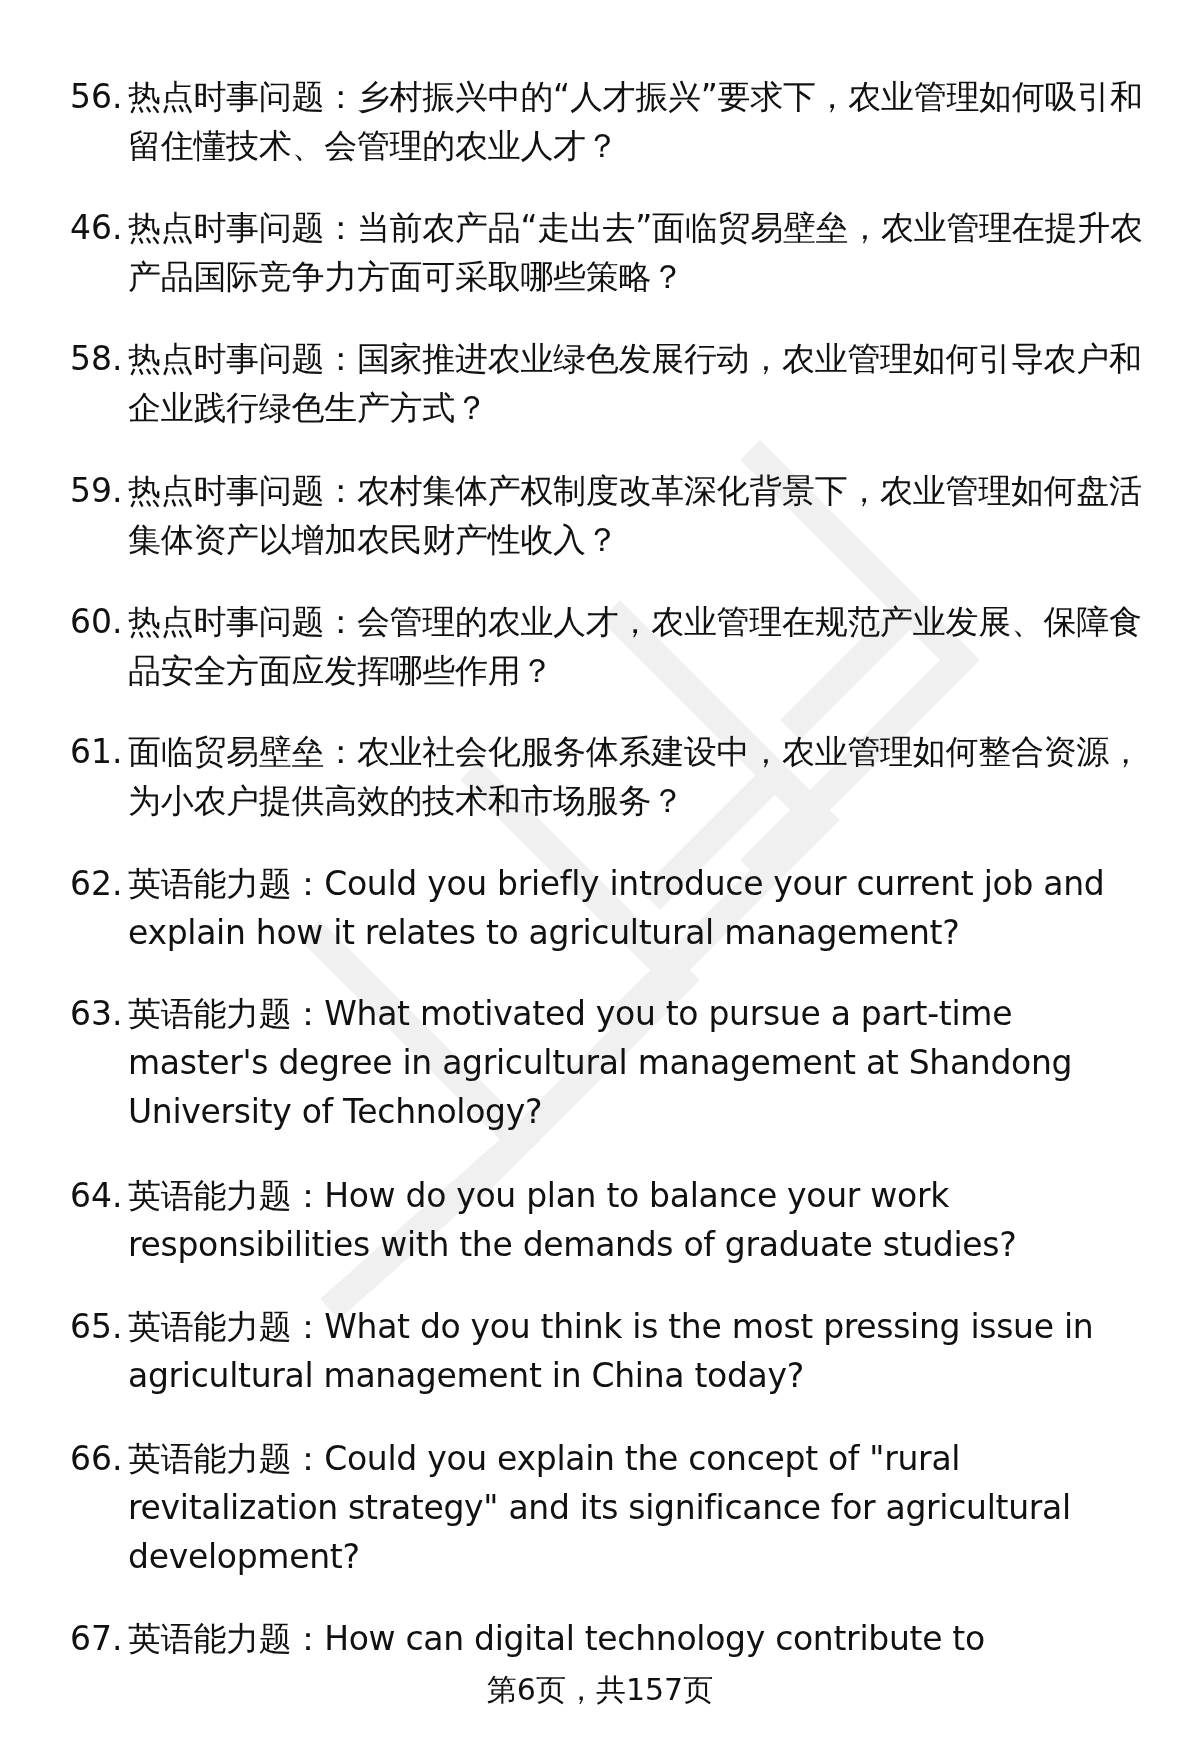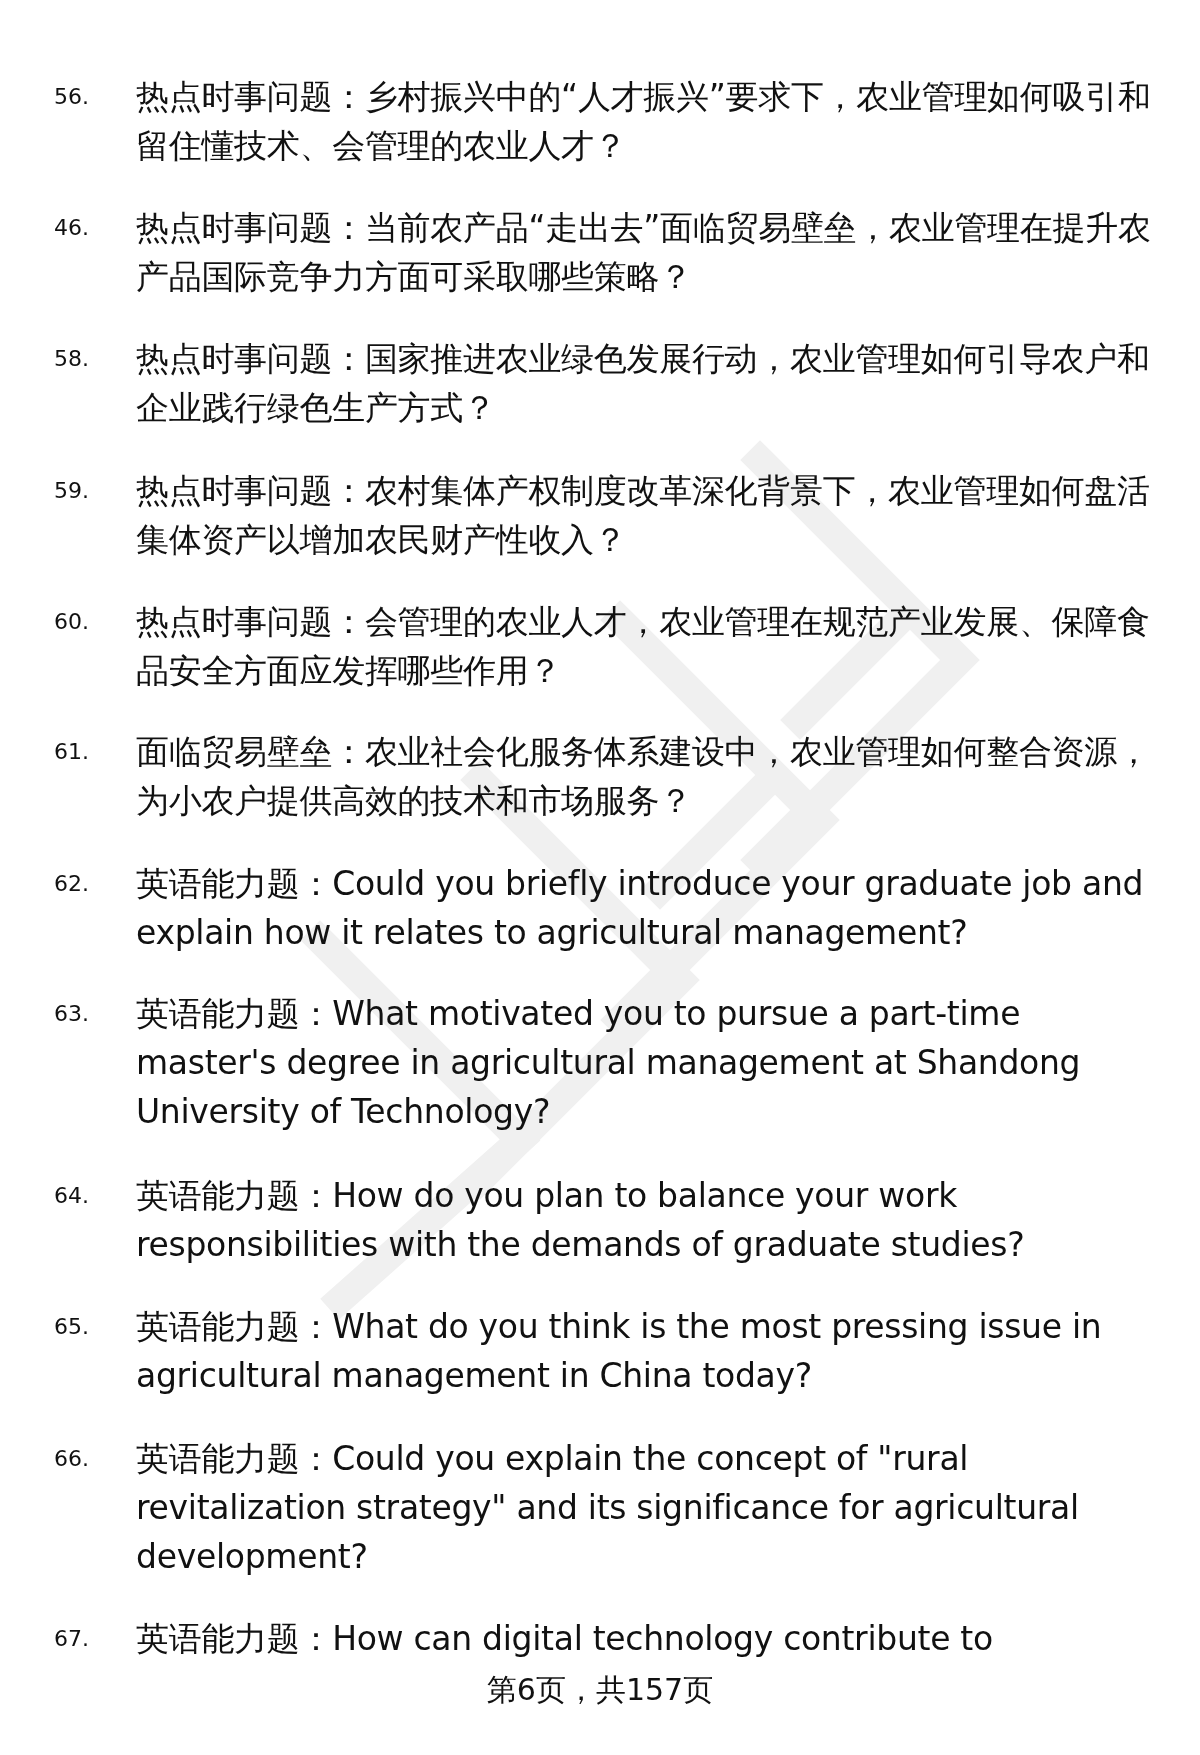--- a/index.html
+++ b/index.html
@@ -1,21 +1,21 @@
 <!DOCTYPE html>
 <html><head>
 <meta charset="utf-8">
 <style>
   html, body { margin:0; padding:0; background:#ffffff; }
   body { width:1200px; height:1755px; position:relative; overflow:hidden;
          font-family:"DejaVu Sans","Liberation Sans",sans-serif; color:#111; }
   .watermark { position:absolute; left:200px; top:420px; width:820px; height:900px; pointer-events:none; }
   .item { position:absolute; left:0; width:1200px; }
-  .num { position:absolute; left:54px; font-size:22px; line-height:49px; }
-  .text { position:absolute; left:128px; width:1020px; font-size:33px; line-height:49px; letter-spacing:-0.3px;margin-left:8px; }
+  .num { position:absolute; left:70px; font-size:33px; line-height:49px; }
+  .text { position:absolute; left:128px; width:1020px; font-size:33px; line-height:49px; letter-spacing:-0.3px; }
   .footer { position:absolute; left:0; width:1200px; top:1670px; text-align:center; font-size:30px; line-height:40px; color:#111; }
 </style>
 </head>
 <body>
 
 <svg class="watermark" viewBox="0 0 820 900">
   <g fill="none" stroke="#f0f0f0" stroke-width="28" stroke-linecap="square">
     <path d="M560 40 L760 240 L560 440"></path>
     <path d="M420 200 L620 400 L420 600"></path>
     <path d="M280 360 L480 560 L280 760"></path>
@@ -44,21 +44,21 @@
 <div class="item" style="top:597px;">
   <span class="num">60.</span>
   <div class="text">热点时事问题：会管理的农业人才，农业管理在规范产业发展、保障食品安全方面应发挥哪些作用？</div>
 </div>
 <div class="item" style="top:727px;">
   <span class="num">61.</span>
   <div class="text">面临贸易壁垒：农业社会化服务体系建设中，农业管理如何整合资源，为小农户提供高效的技术和市场服务？</div>
 </div>
 <div class="item" style="top:859px;">
   <span class="num">62.</span>
-  <div class="text">英语能力题：Could you briefly introduce your graduate job and explain how it relates to agricultural management?</div>
+  <div class="text">英语能力题：Could you briefly introduce your current job and explain how it relates to agricultural management?</div>
 </div>
 <div class="item" style="top:989px;">
   <span class="num">63.</span>
   <div class="text">英语能力题：What motivated you to pursue a part-time master's degree in agricultural management at Shandong University of Technology?</div>
 </div>
 <div class="item" style="top:1171px;">
   <span class="num">64.</span>
   <div class="text">英语能力题：How do you plan to balance your work responsibilities with the demands of graduate studies?</div>
 </div>
 <div class="item" style="top:1302px;">

